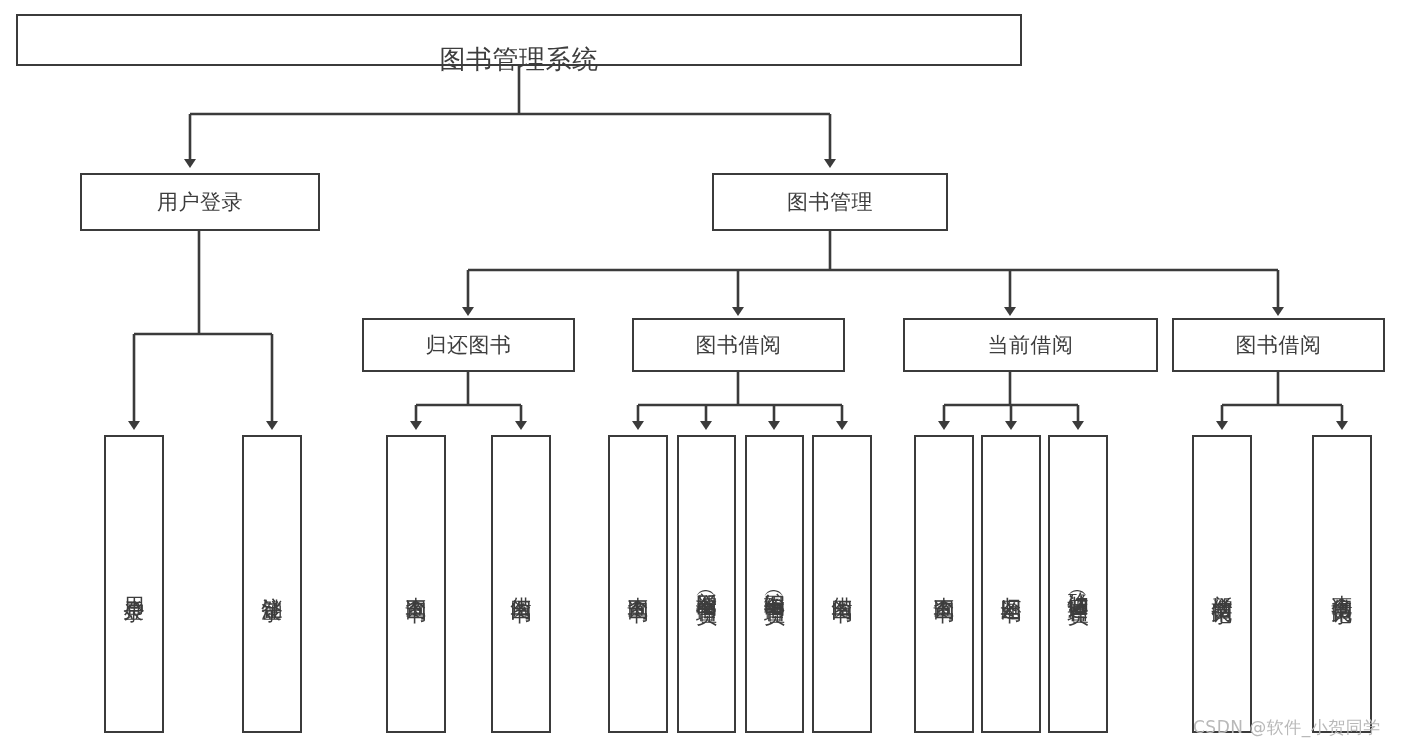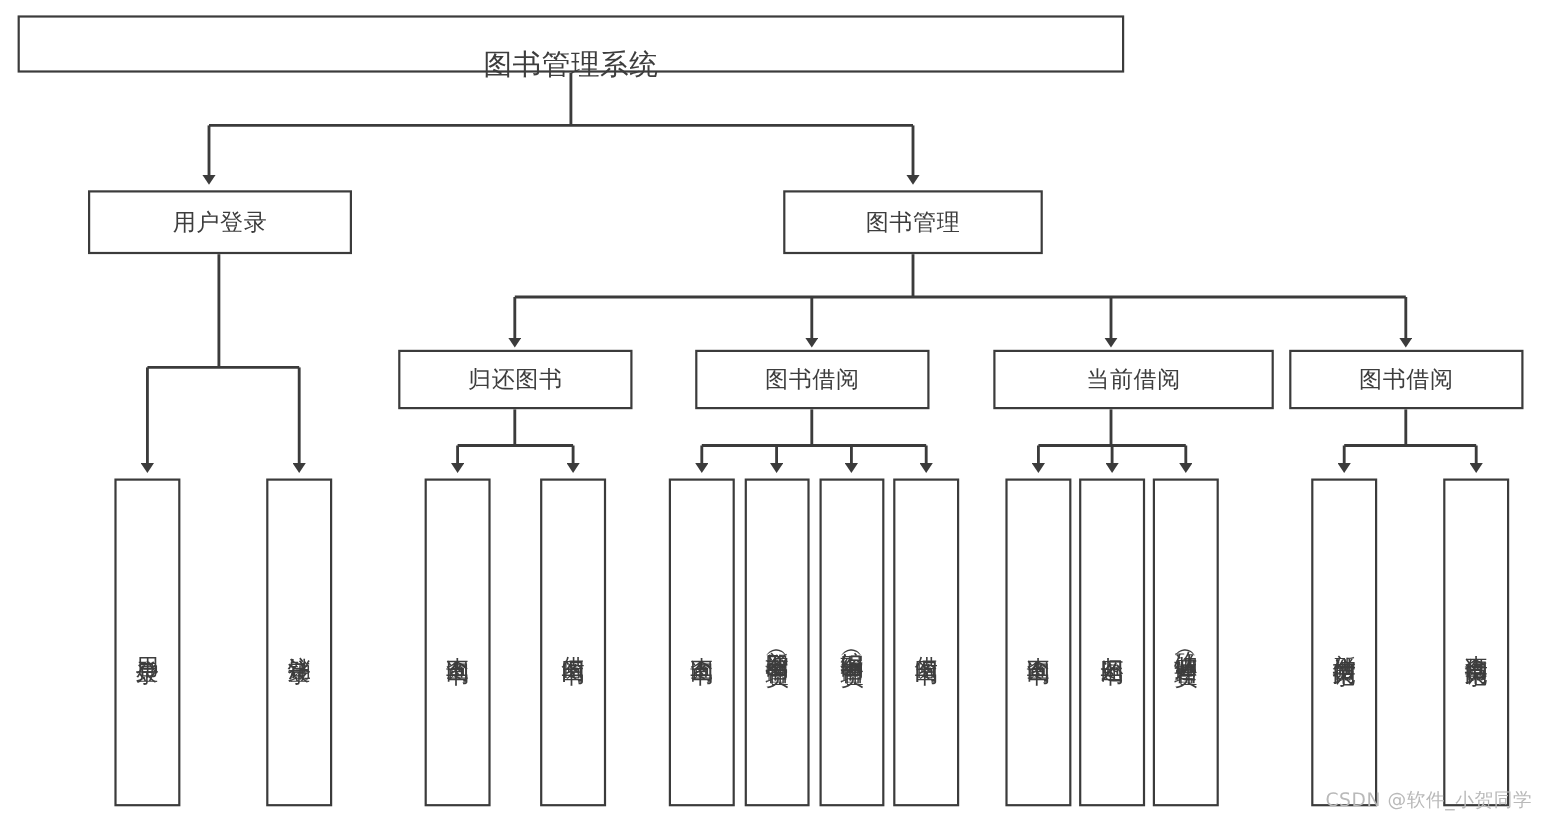--- a/index.html
+++ b/index.html
@@ -65,21 +65,20 @@
     letter-spacing: 2px;
     white-space: nowrap;
     max-height: 100%;
   }
   .watermark {
     position: absolute;
     font-size: 17px;
     color: #b9b9b9;
     white-space: nowrap;
     letter-spacing: 0.5px;
-    padding-left: 12px;
   }
 </style>
 </head>
 <body>
 
 <div id="canvas">
 
   <svg class="wires" viewBox="0 0 1405 747">
     <defs>
       <marker id="arrow" markerWidth="10" markerHeight="12" refX="1" refY="6" orient="auto" markerUnits="userSpaceOnUse">

